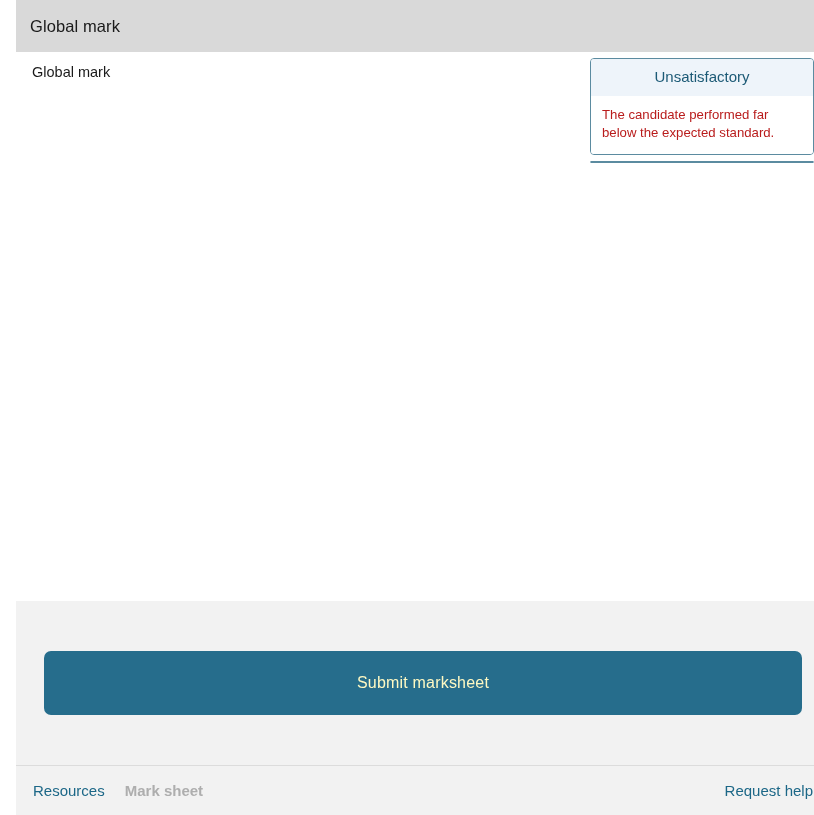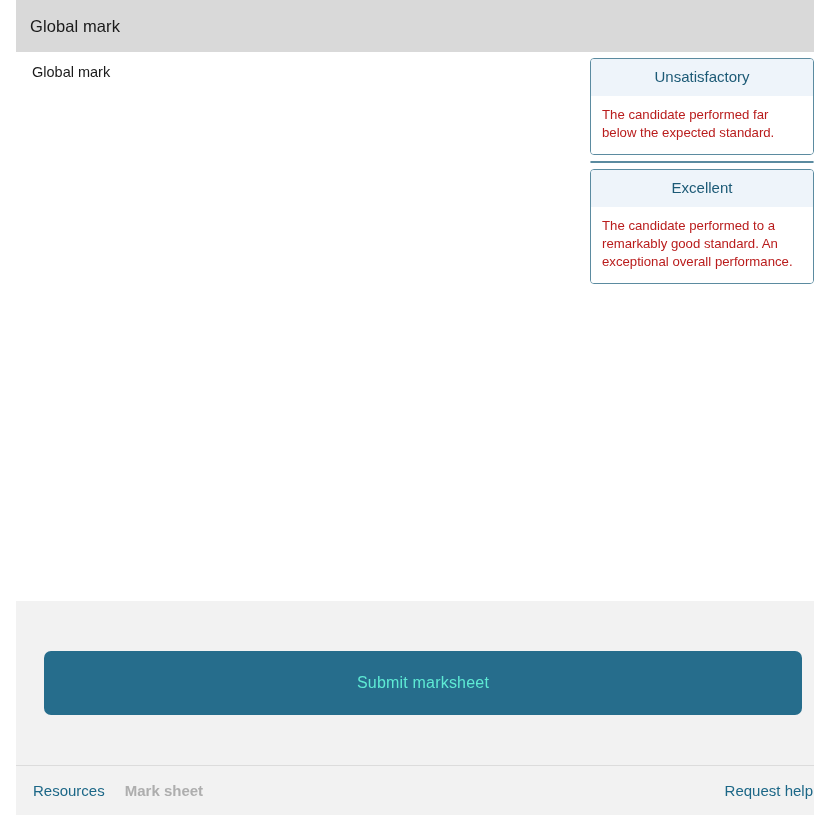--- a/index.html
+++ b/index.html
@@ -103,21 +103,21 @@
     display: flex;
     align-items: center;
     justify-content: center;
     box-sizing: border-box;
     padding: 0 28px;
   }
   .submit-button {
     width: 100%;
     height: 64px;
     background: #266d8c;
-    color: #5eead4;
+    color: #fef9c3;
     border: none;
     border-radius: 7px;
     font-family: "Liberation Sans", sans-serif;
     font-size: 16px;
     letter-spacing: 0.2px;
     cursor: pointer;
     display: flex;
     align-items: center;
     justify-content: center;
   }
@@ -168,24 +168,20 @@
 
       <div class="option-card">
         <div class="option-header">Unsatisfactory</div>
         <div class="option-body">The candidate performed far below the expected standard.</div>
       </div>
 
 
       <div class="option-card">
       </div>
 
-      <div class="option-card">
-        <div class="option-header">Excellent</div>
-        <div class="option-body">The candidate performed to a remarkably good standard. An exceptional overall performance.</div>
-      </div>
 
     </div>
   </div>
 
   <div class="action-panel">
     <button class="submit-button">Submit marksheet</button>
   </div>
 
   <div class="footer">
     <div class="footer-left">

